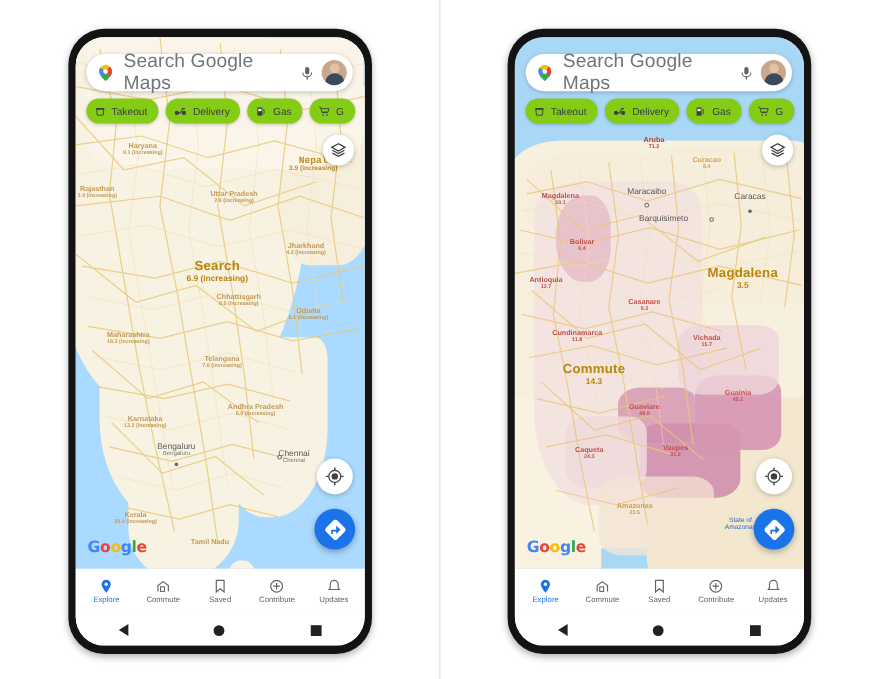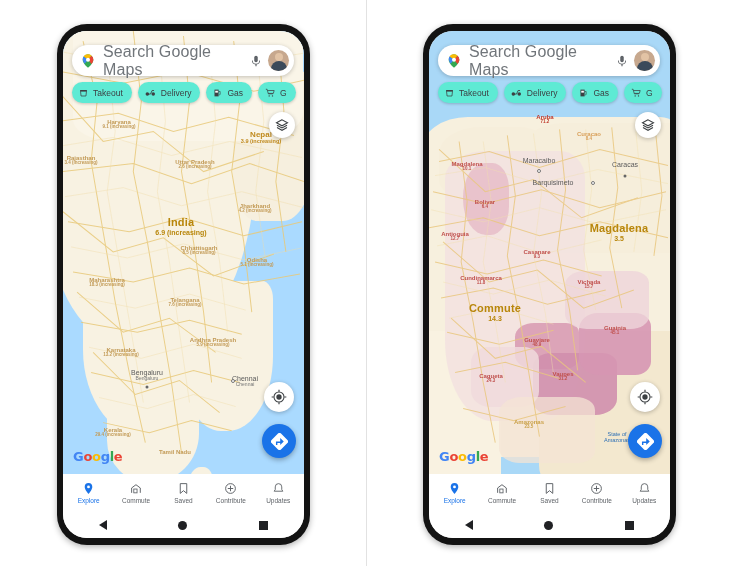--- a/index.html
+++ b/index.html
@@ -78,21 +78,21 @@
   .lbl .vl { display: block; font-size: 5px; }
 
   .country {
     color: #b8860b;
     font-weight: 700;
   }
   .country .nm { font-size: 11px; letter-spacing: .2px; }
   .country .vl { font-size: 7px; font-weight: 700; }
 
   .country-sm { color: #c08a1e; font-weight: 700; }
-  .country-sm .nm { font-size: 8px; }
+  .country-sm .nm { font-size: 8px; font-family: Liberation Mono, monospace; }
   .country-sm .vl { font-size: 5.5px; }
 
   .state {
     color: #c29a56;
     font-weight: 700;
   }
   .state .nm { font-size: 6px; }
   .state .vl { font-size: 4.5px; }
 
   .state-red { color: #c0504d; font-weight: 700; }
@@ -168,21 +168,21 @@
   
   .chips {
     position: absolute;
     left: 9px; top: 51px;
     display: flex;
     gap: 6px;
     z-index: 19;
   }
   .chip {
     height: 21px;
-    background: #5eead4;
+    background: #84cc16;
     border-radius: 11px;
     box-shadow: 0 1px 3px rgba(0,0,0,.2);
     display: flex;
     align-items: center;
     padding: 0 9px 0 7px;
     gap: 5px;
     flex: 0 0 auto;
   }
   .chip .ctext { font-size: 8.5px; color: #3c4043; }
   .chip svg { display: block; }
@@ -337,21 +337,21 @@
                 <path d="M36 365 L84 376 L130 362 L172 374"></path>
                 <path d="M46 40 L52 100 L44 160 L56 230 L68 300 L80 370"></path>
                 <path d="M96 20 L102 90 L94 160 L106 230 L116 300 L126 370"></path>
                 <path d="M146 20 L152 90 L144 160 L156 230 L164 300"></path>
                 <path d="M194 30 L200 90 L192 160 L202 230"></path>
               </g>
             </svg>
           </div>
 
           <div class="lbl country" style="left:118px;top:186px;">
-            <span class="nm">India</span>
+            <span class="nm">Search</span>
             <span class="vl">6.9 (increasing)</span>
           </div>
 
           <div class="lbl country-sm" style="left:198px;top:100px;">
             <span class="nm">Nepal</span>
             <span class="vl">3.9 (increasing)</span>
           </div>
 
           <div class="lbl state" style="left:56px;top:88px;">
             <span class="nm">Haryana</span>

